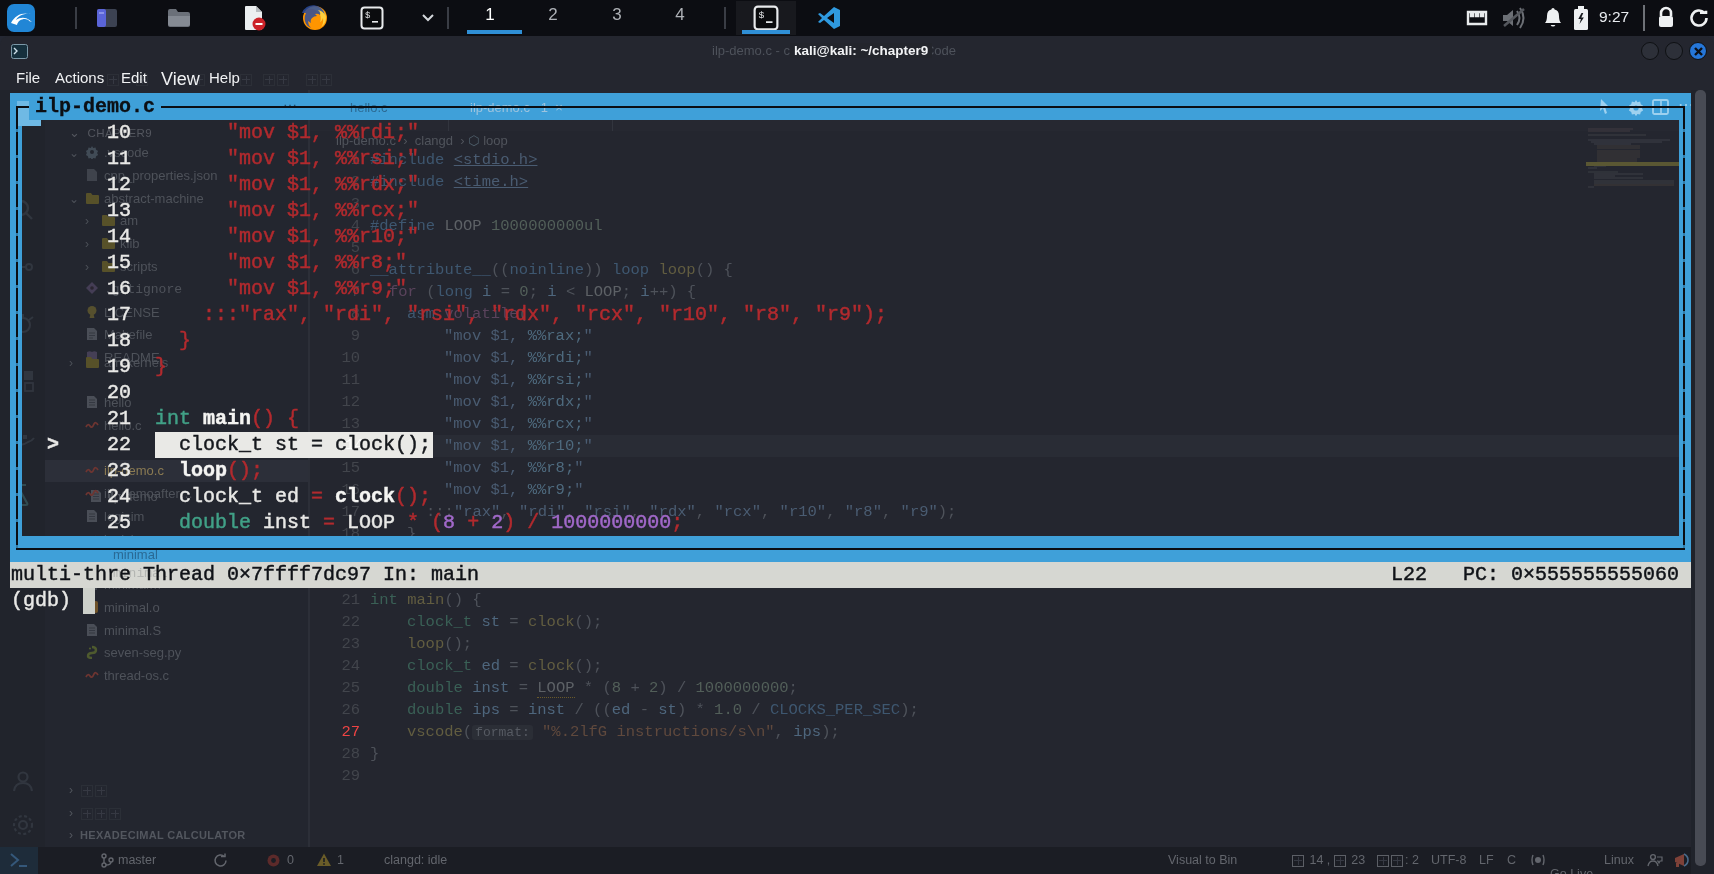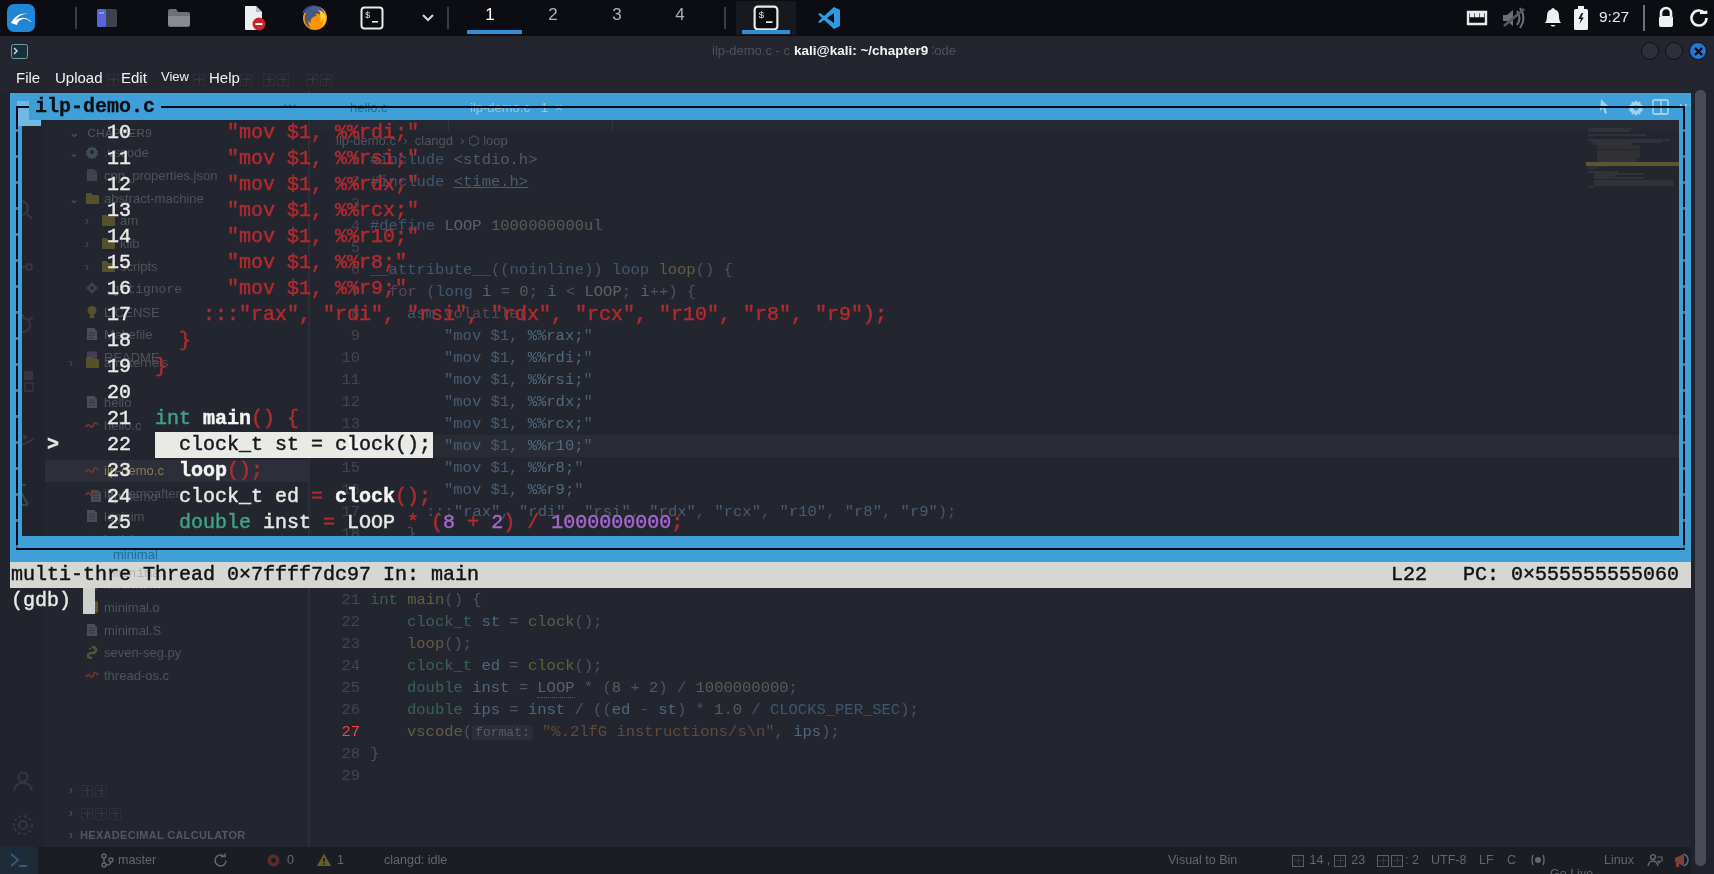--- a/index.html
+++ b/index.html
@@ -297,21 +297,21 @@
 <div class="ln" style="top:633px;color:#42454c">23</div>
 <div class="ln" style="top:655px;color:#42454c">24</div>
 <div class="ln" style="top:677px;color:#42454c">25</div>
 <div class="ln" style="top:699px;color:#42454c">26</div>
 <div class="ln" style="top:721px;color:#ef4444">27</div>
 <div class="ln" style="top:743px;color:#42454c">28</div>
 <div class="ln" style="top:765px;color:#42454c">29</div>
 </div>
 
   <div id="code">
-<div class="cl" style="left:370px;top:149px"><span class="kb">#include</span> <span class="sb" style="">&lt;stdio.h&gt;</span></div>
+<div class="cl" style="left:370px;top:149px"><span class="kb">#include</span> <span class="sb" style="text-decoration:underline">&lt;stdio.h&gt;</span></div>
 <div class="cl" style="left:370px;top:171px"><span class="kb">#include</span> <span class="sb" style="text-decoration:underline">&lt;time.h&gt;</span></div>
 <div class="cl" style="left:370px;top:215px"><span class="kb">#define</span> <span class="mc">LOOP</span> <span class="ng">1000000000ul</span></div>
 <div class="cl" style="left:370px;top:259px"><span class="kb">__attribute__</span><span class="pu">((</span><span class="kb">noinline</span><span class="pu">))</span> <span class="kb">loop</span> <span class="fy">loop</span><span class="pu">() {</span></div>
 <div class="cl" style="left:389px;top:281px"><span class="cp">for</span> <span class="pu">(</span><span class="kb">long</span> <span class="vb">i</span> <span class="pu">=</span> <span class="ng">0</span><span class="pu">;</span> <span class="vb">i</span> <span class="pu">&lt;</span> <span class="mc">LOOP</span><span class="pu">;</span> <span class="vb">i</span><span class="pu">++) {</span></div>
 <div class="cl" style="left:407px;top:303px"><span class="kb">asm</span> <span class="cp">volatile</span><span class="pu">(</span></div>
 <div class="cl" style="left:444px;top:325px"><span class="sb">"mov $1, </span><span class="sc">%%rax;</span><span class="sb">"</span></div>
 <div class="cl" style="left:444px;top:347px"><span class="sb">"mov $1, </span><span class="sc">%%rdi;</span><span class="sb">"</span></div>
 <div class="cl" style="left:444px;top:369px"><span class="sb">"mov $1, </span><span class="sc">%%rsi;</span><span class="sb">"</span></div>
 <div class="cl" style="left:444px;top:391px"><span class="sb">"mov $1, </span><span class="sc">%%rdx;</span><span class="sb">"</span></div>
 <div class="cl" style="left:444px;top:413px"><span class="sb">"mov $1, </span><span class="sc">%%rcx;</span><span class="sb">"</span></div>
@@ -420,23 +420,23 @@
   </svg>
   <div class="abs" style="left:790px;top:43px;font-size:13.5px;font-weight:bold;color:#f2f3f5;background:#23252c;padding:0 4px;">kali@kali: ~/chapter9</div>
   <div class="abs" style="left:1641px;top:42px;width:18px;height:18px;border-radius:50%;background:#2d3039;border:1.6px solid #0e1013;"></div>
   <div class="abs" style="left:1665px;top:42px;width:18px;height:18px;border-radius:50%;background:#2d3039;border:1.6px solid #0e1013;"></div>
   <div class="abs" style="left:1689px;top:42px;width:18px;height:18px;border-radius:50%;background:#2576d8;border:1.6px solid #0e1013;"></div>
   <svg class="abs" style="left:1693px;top:46px" width="11" height="11" viewBox="0 0 11 11">
       <path d="M2 2 L9 9 M9 2 L2 9" stroke="#0d0f14" stroke-width="2.4"></path>
     </svg>
 
   <div class="abs" style="left:16px;top:69px;font-size:15px;color:#f0f1f3;">File</div>
-  <div class="abs" style="left:55px;top:69px;font-size:15px;color:#f0f1f3;">Upload</div>
+  <div class="abs" style="left:55px;top:69px;font-size:15px;color:#f0f1f3;">Actions</div>
   <div class="abs" style="left:121px;top:69px;font-size:15px;color:#f0f1f3;">Edit</div>
-  <div class="abs" style="left:161px;top:69px;font-size:13px;color:#f0f1f3;">View</div>
+  <div class="abs" style="left:161px;top:69px;font-size:18px;color:#f0f1f3;">View</div>
   <div class="abs" style="left:209px;top:69px;font-size:15px;color:#f0f1f3;">Help</div>
 
   <div class="abs" style="left:10px;top:93px;width:1681px;height:27px;background:#3fa0d9;"></div>
   <div class="abs" style="left:10px;top:536px;width:1681px;height:26px;background:#3fa0d9;"></div>
   <div class="abs" style="left:10px;top:120px;width:12px;height:416px;background:#3fa0d9;"></div>
   <div class="abs" style="left:1679px;top:120px;width:12px;height:416px;background:#3fa0d9;"></div>
   <div class="abs" style="left:17px;top:101px;width:24px;height:25px;background:#6fb9e4;"></div>
 
   <div class="abs" style="left:283px;top:97px;font-size:14px;color:#1f4f74;">⋯</div>
   <div class="abs" style="left:350px;top:100px;font-size:13px;color:#2c6a93;">hello.c</div>

